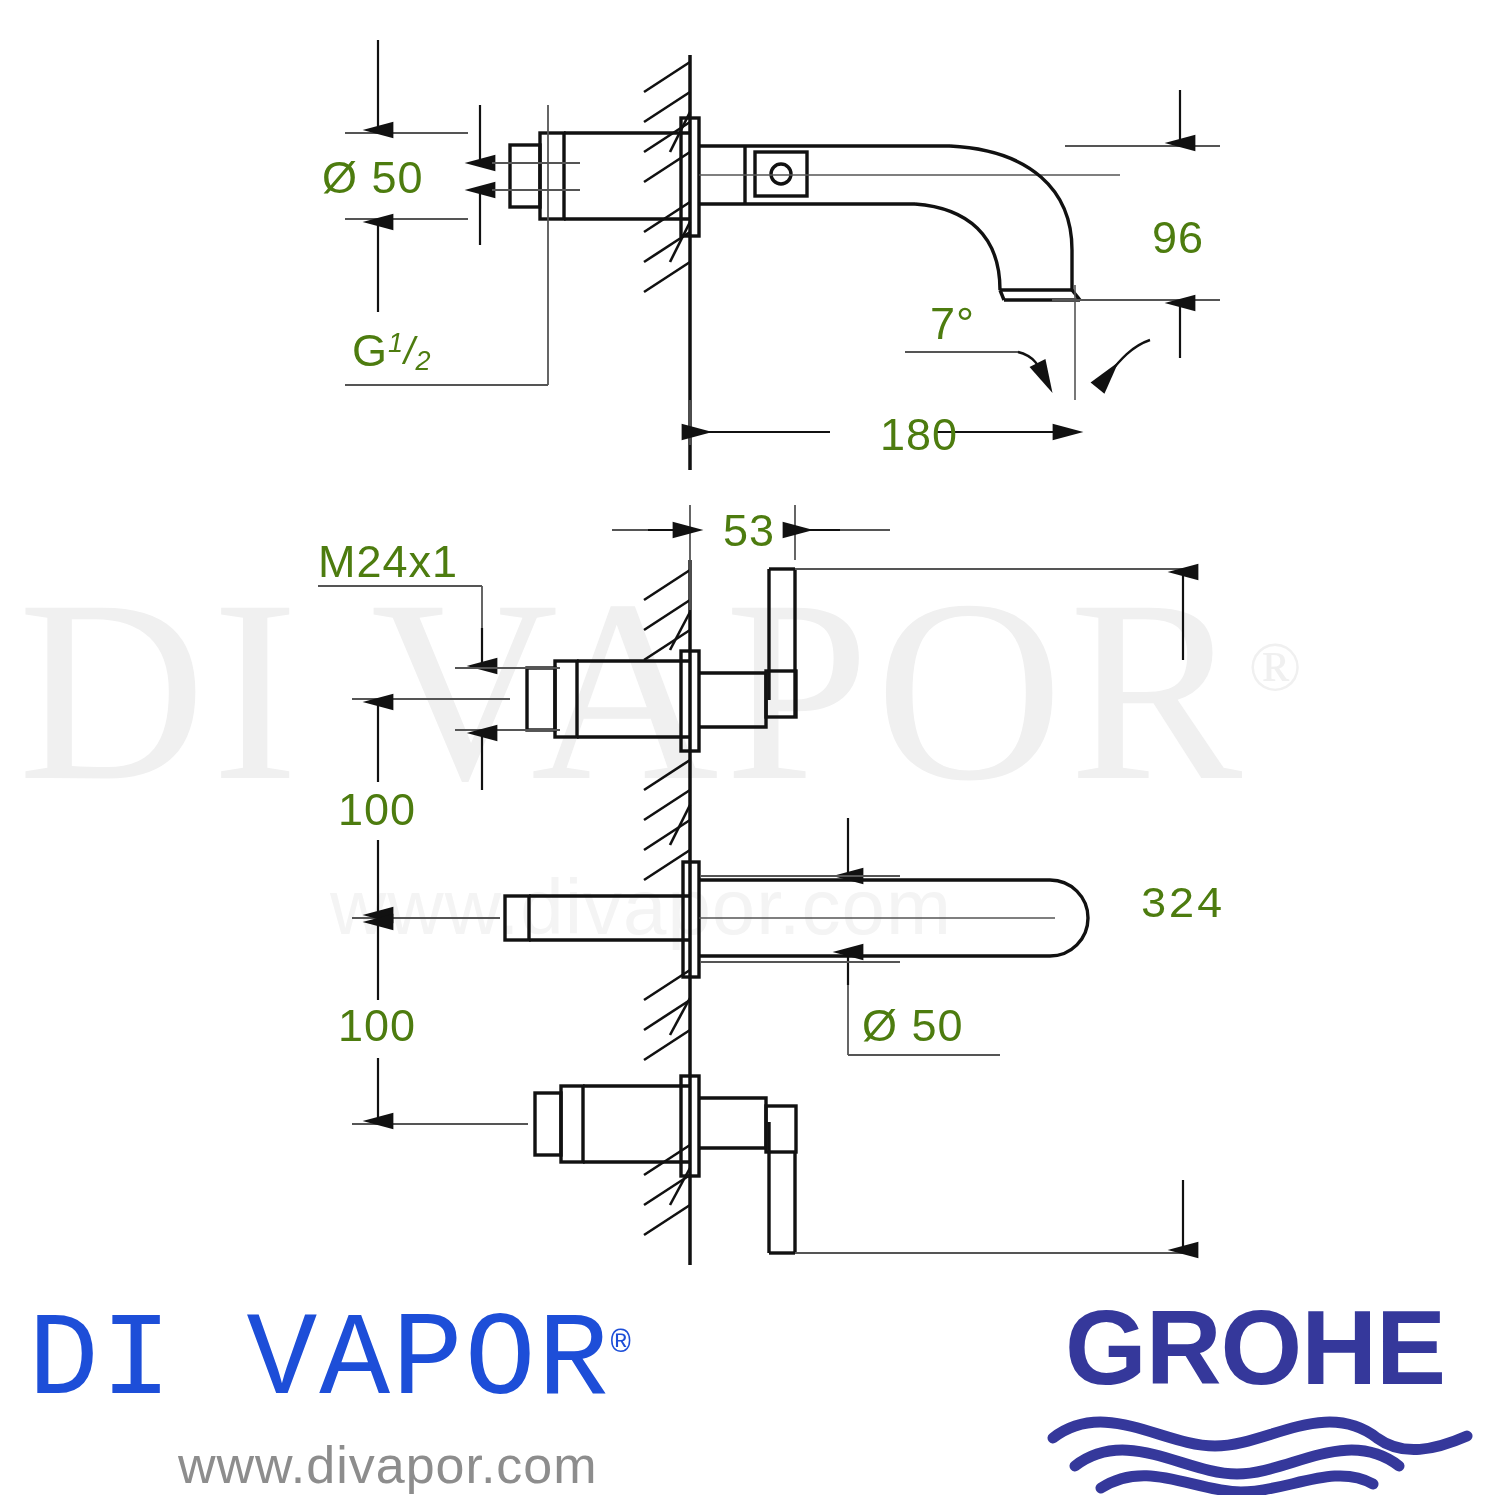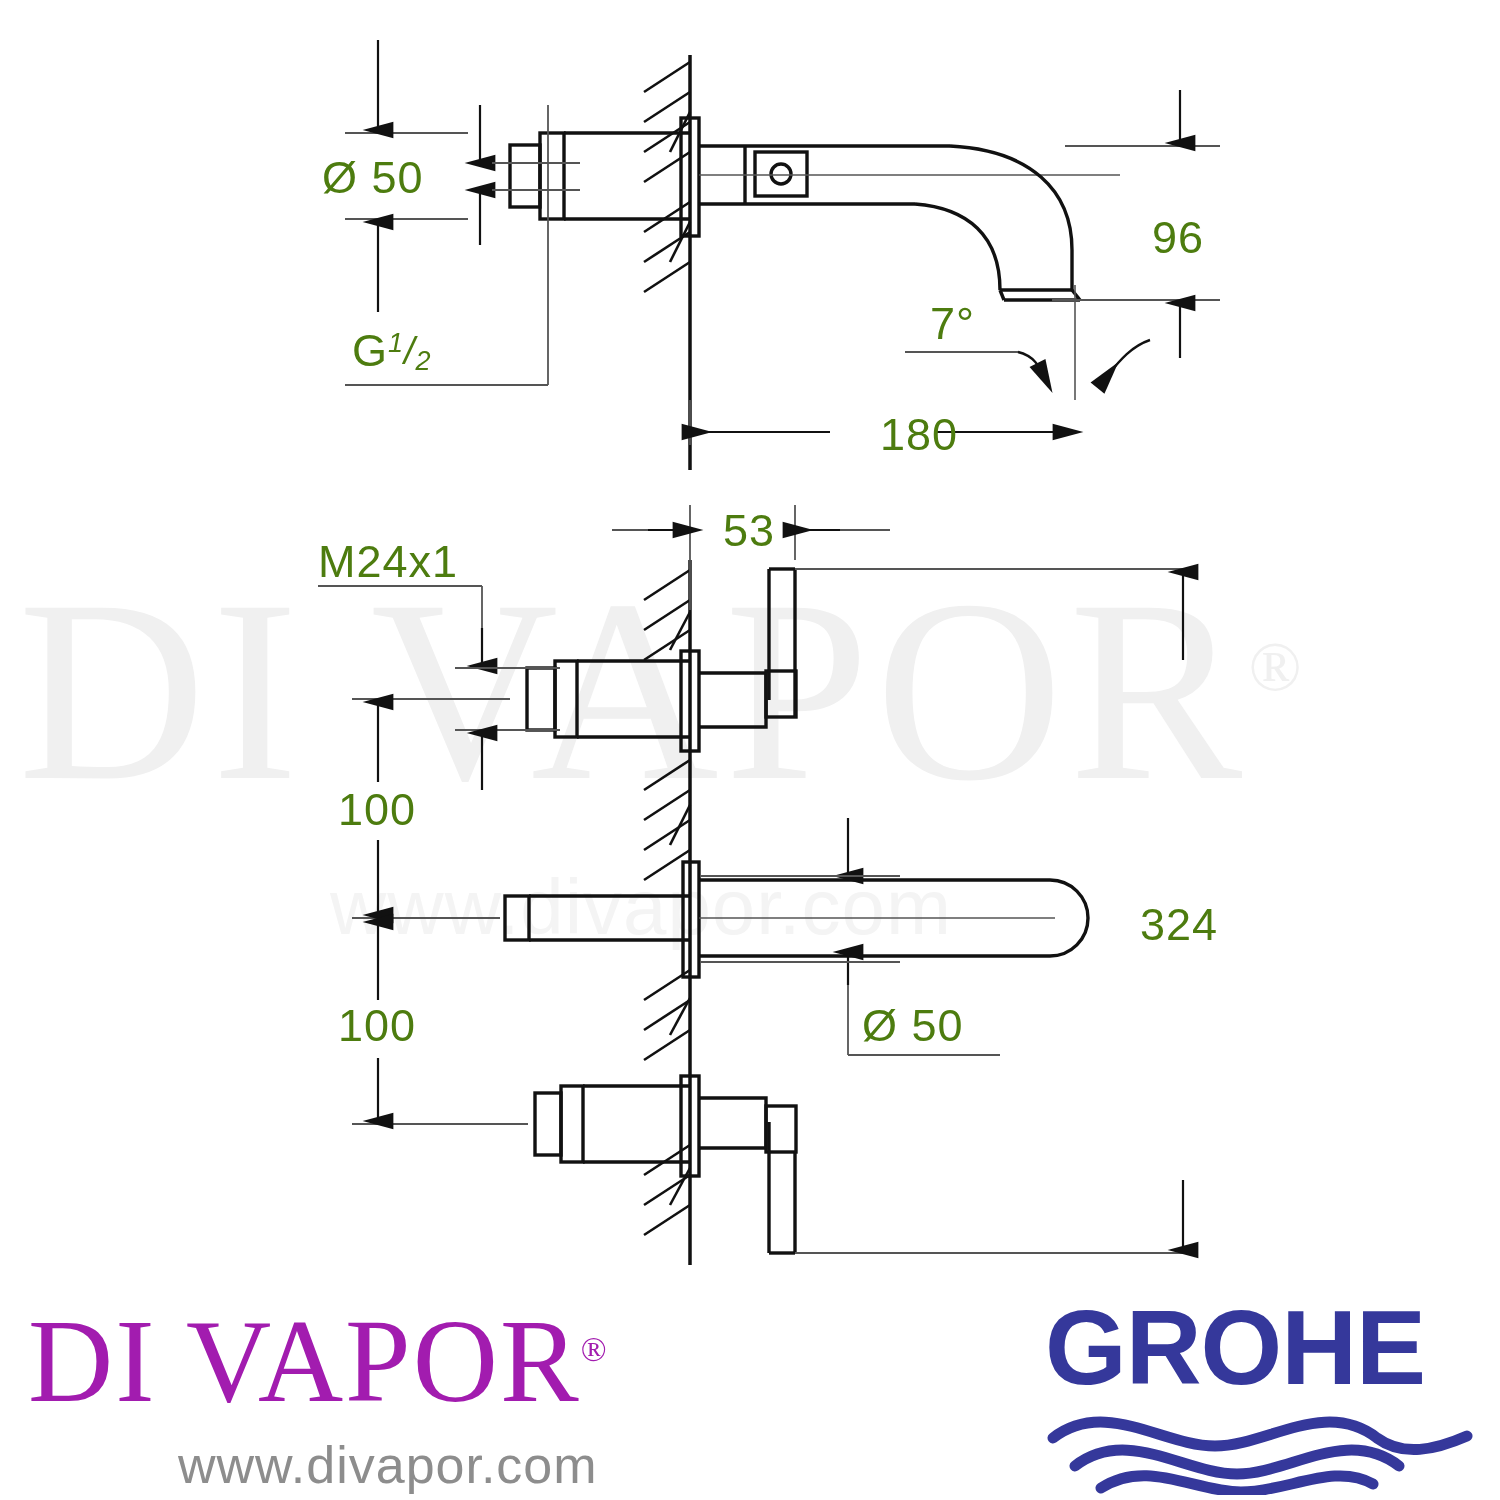--- a/index.html
+++ b/index.html
@@ -23,29 +23,29 @@
   .dim{position:absolute;font-family:"Liberation Sans",sans-serif;
        font-size:45px;color:#4d7c0f;white-space:nowrap;letter-spacing:1px;}
   .frac{display:inline-block;position:relative;top:-2px;font-size:38px;font-style:italic;}
   .frac .n{font-size:27px;position:relative;top:-12px;}
   .frac .s{font-size:27px;position:relative;top:6px;}
   .frac .b{font-size:38px;}
 
   
   #logos{position:absolute;left:0;top:1295px;width:1500px;height:205px;}
   .divapor{position:absolute;left:28px;top:8px;width:760px;}
-  .divapor .name{font-family:Liberation Serif, serif;font-size:118px;
-      color:#a21caf;letter-spacing:2px;line-height:1;white-space:nowrap;}
+  .divapor .name{font-family:Liberation Mono, monospace;font-size:118px;
+      color:#1d4ed8;letter-spacing:2px;line-height:1;white-space:nowrap;}
   .divapor .name .reg{font-size:34px;vertical-align:super;}
   .divapor .url{font-family:"Liberation Sans",sans-serif;font-size:52px;
       color:#8d8d8d;letter-spacing:1px;margin-top:14px;margin-left:150px;}
   .grohe{position:absolute;left:1035px;top:0px;width:455px;height:200px;}
   .grohe .gtext{font-family:"Liberation Sans",sans-serif;font-weight:bold;
       font-size:105px;color:#35389b;letter-spacing:-1px;line-height:1;
-      margin-left:10px;}
+      margin-left:30px;}
 </style>
 </head>
 <body>
 
 <div id="stage">
 
   <div class="wm wm-main">
     <span>DI VAPOR</span><span class="wm-reg">®</span>
   </div>
   <div class="wm wm-url">www.divapor.com</div>
@@ -322,21 +322,21 @@
   <div class="dim" style="left:318px;top:536px;">M24x1</div>
 
   <div class="dim" style="left:723px;top:505px;">53</div>
 
   <div class="dim" style="left:338px;top:784px;">100</div>
 
   <div class="dim" style="left:338px;top:1000px;">100</div>
 
   <div class="dim" style="left:862px;top:1000px;">Ø 50</div>
 
-  <div class="dim" style="left:1140px;top:899px;">324</div>
+  <div class="dim" style="left:1140px;top:880px;font-family:Liberation Mono, monospace;">324</div>
 
   <div id="logos">
 
     <div class="divapor">
       <div class="name"><span>DI VAPOR</span><span class="reg">®</span></div>
       <div class="url">www.divapor.com</div>
     </div>
 
     <div class="grohe">
       <div class="gtext">GROHE</div>

